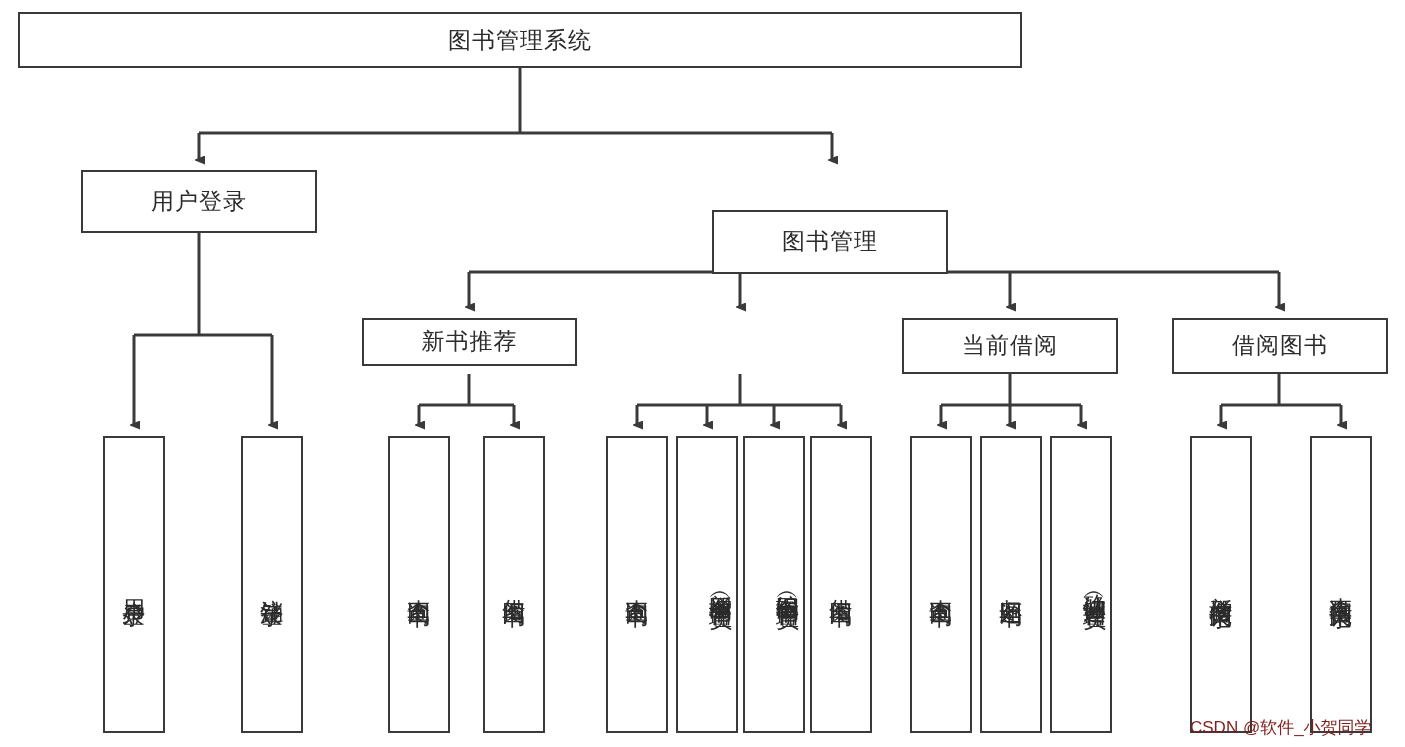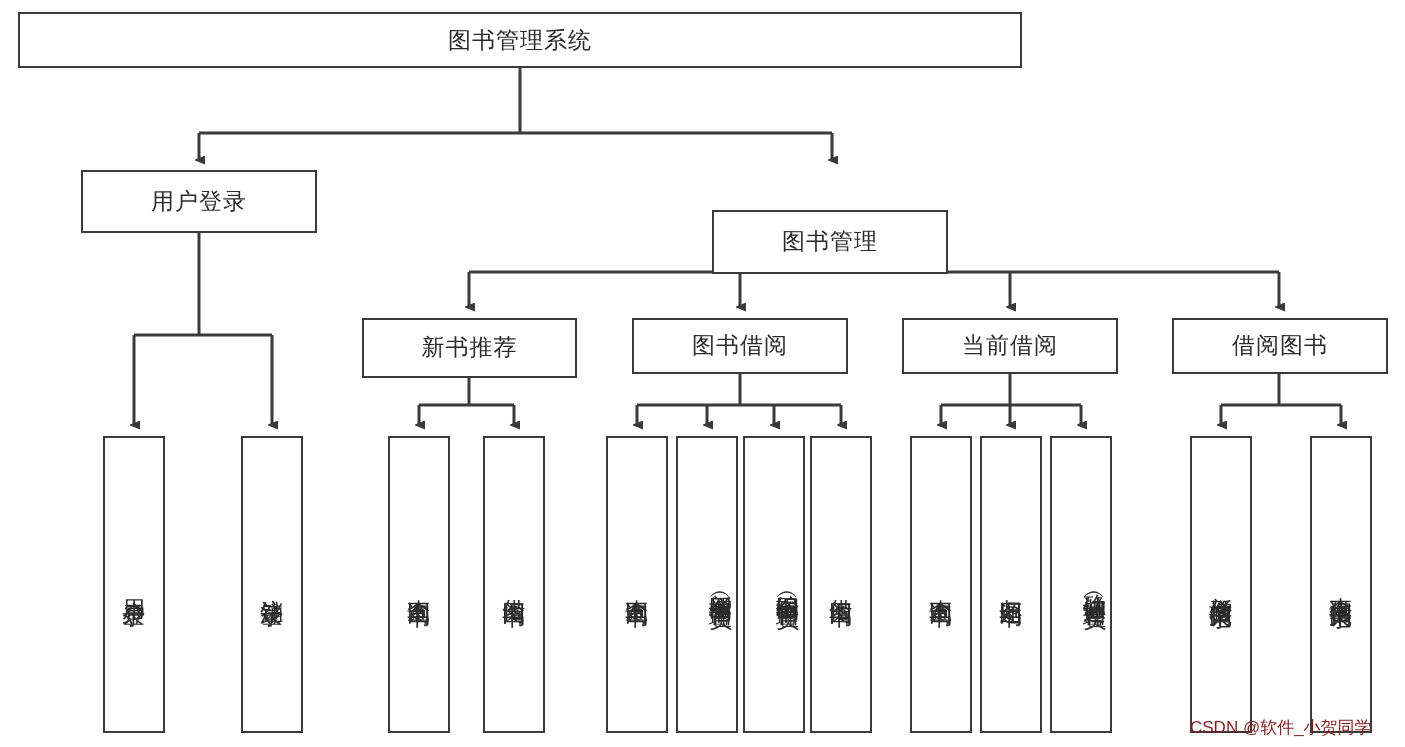--- a/index.html
+++ b/index.html
@@ -130,25 +130,22 @@
     <span>图书管理系统</span>
   </div>
 
   <div class="node node-h" style="left:81px; top:170px; width:236px; height:63px;">
     <span>用户登录</span>
   </div>
   <div class="node node-h" style="left:712px; top:170px; width:236px; height:64px;margin-top:40px;">
     <span>图书管理</span>
   </div>
 
-  <div class="node node-h" style="left:362px; top:318px; width:215px; height:60px;">
+  <div class="node node-h" style="left:362px; top:318px; width:215px; height:48px;">
     <span>新书推荐</span>
-  </div>
-  <div class="node node-h" style="left:632px; top:318px; width:216px; height:56px;">
-    <span>图书借阅</span>
   </div>
   <div class="node node-h" style="left:902px; top:318px; width:216px; height:56px;">
     <span>当前借阅</span>
   </div>
   <div class="node node-h" style="left:1172px; top:318px; width:216px; height:56px;">
     <span>借阅图书</span>
   </div>
 
   <div class="node node-v mid" style="left:103px; top:436px; width:62px; height:297px;">
     <span>用户登录</span>

